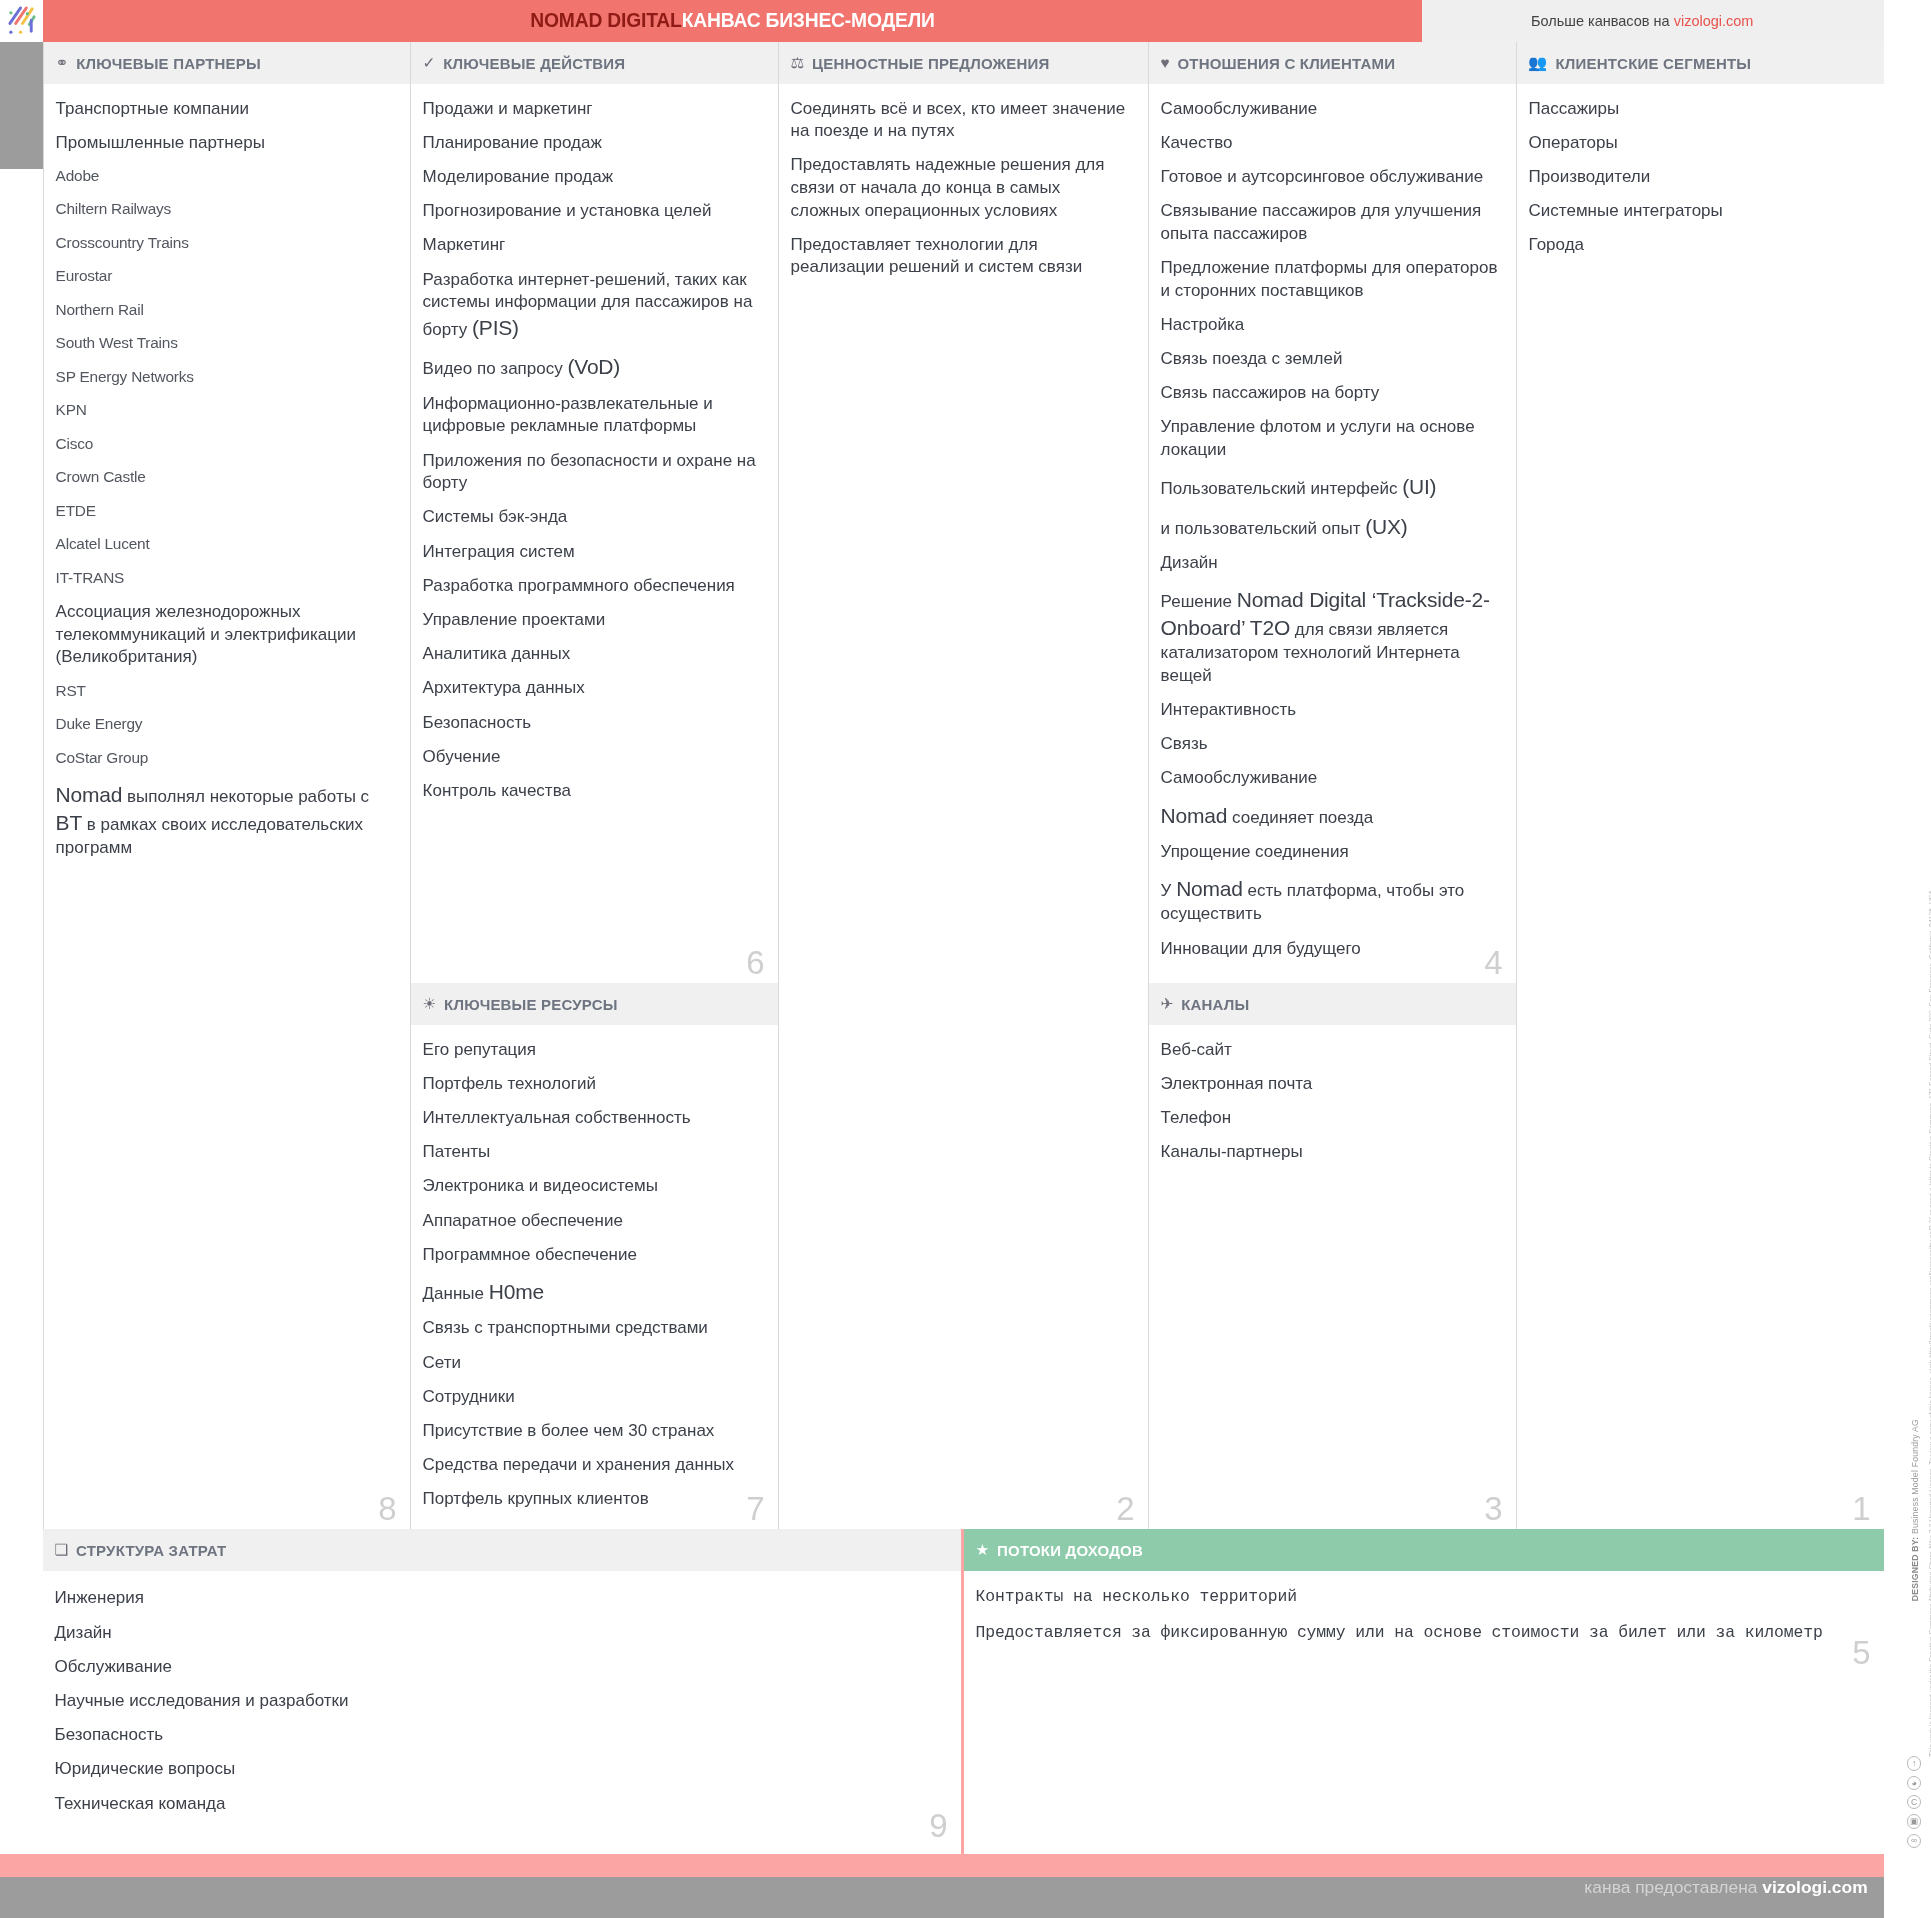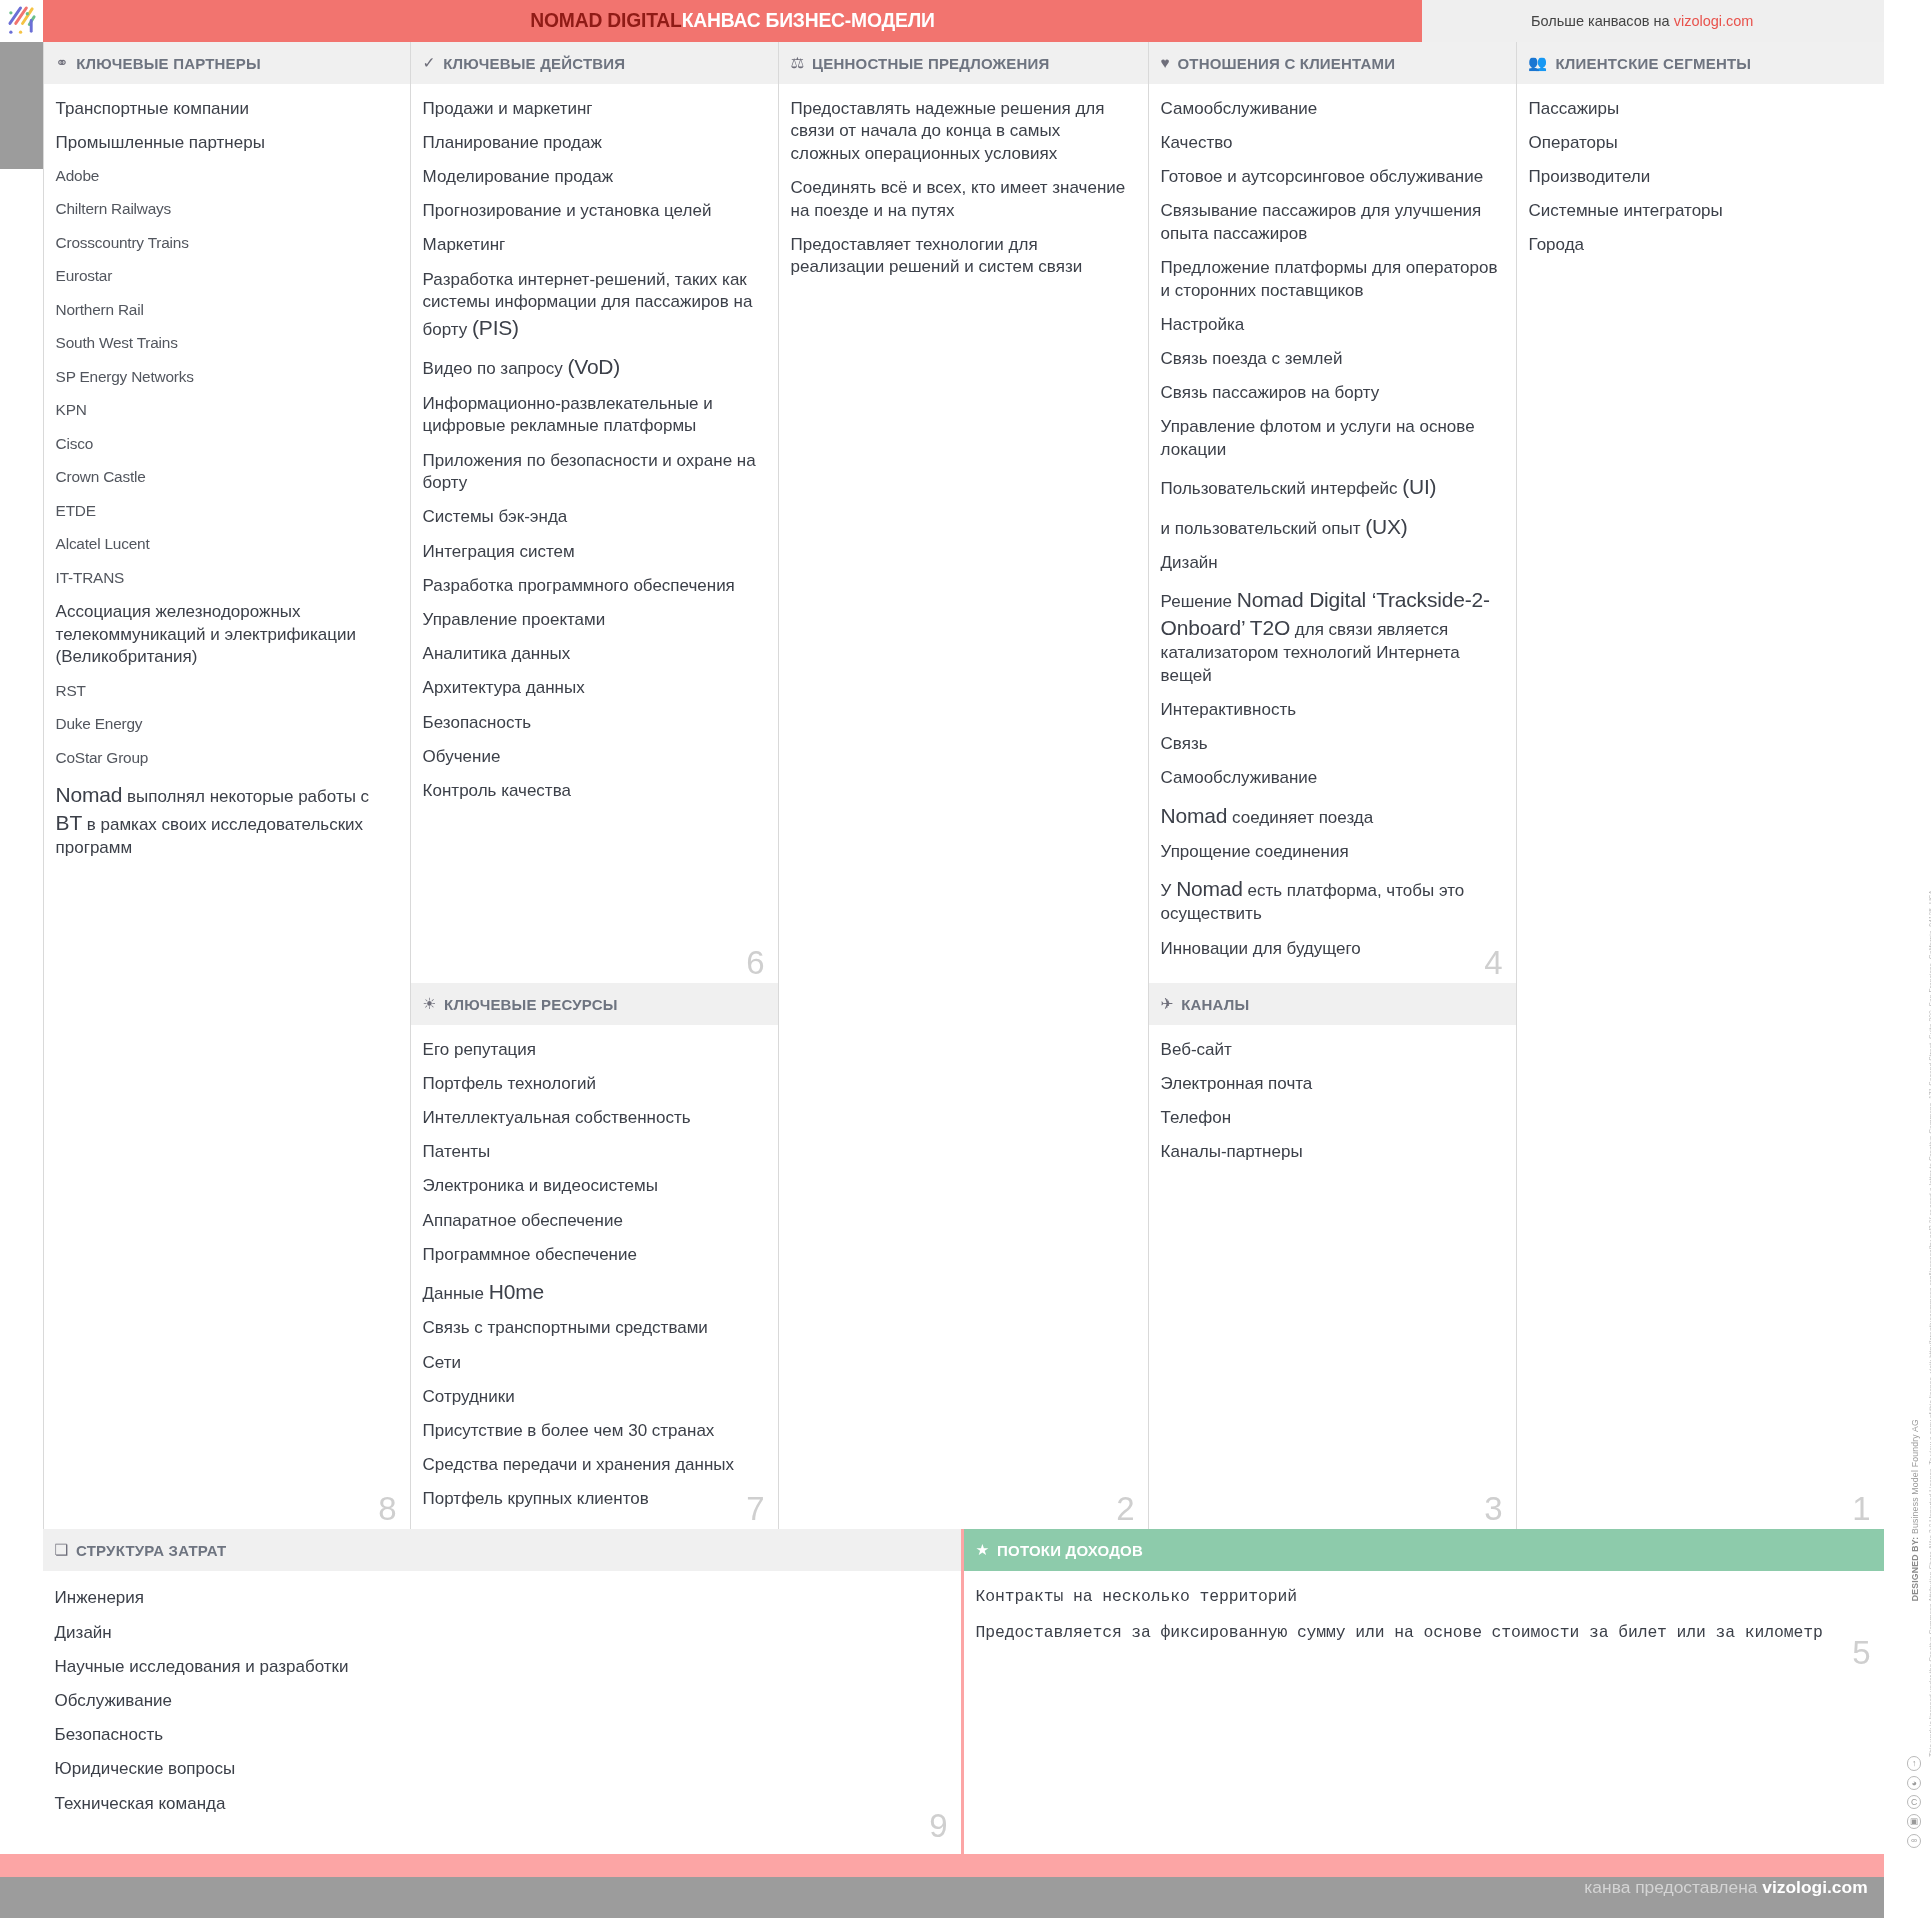--- a/index.html
+++ b/index.html
@@ -362,22 +362,22 @@
       </div>
       <div class="corner-num">7</div>
     </div>
 
     <div class="block" style="left:778px; top:0; width:370px; height:1487px;">
       <div class="block-head">
         <span class="head-icon">⚖</span>
         <span class="head-label">ЦЕННОСТНЫЕ ПРЕДЛОЖЕНИЯ</span>
       </div>
       <div class="block-body">
+        <div class="item">Соединять всё и всех, кто имеет значение на поезде и на путях</div>
         <div class="item">Предоставлять надежные решения для связи от начала до конца в самых сложных операционных условиях</div>
-        <div class="item">Соединять всё и всех, кто имеет значение на поезде и на путях</div>
         <div class="item">Предоставляет технологии для реализации решений и систем связи</div>
       </div>
       <div class="corner-num">2</div>
     </div>
 
     <div class="block" style="left:1148px; top:0; width:368px; height:941px;">
       <div class="block-head">
         <span class="head-icon">♥</span>
         <span class="head-label">ОТНОШЕНИЯ С КЛИЕНТАМИ</span>
       </div>
@@ -440,22 +440,22 @@
     <div class="bottom-left-strip"></div>
 
     <div class="cost-block">
       <div class="cost-head">
         <span class="head-icon">❏</span>
         <span class="head-label">СТРУКТУРА ЗАТРАТ</span>
       </div>
       <div class="bottom-body">
         <div class="bottom-item">Инженерия</div>
         <div class="bottom-item">Дизайн</div>
+        <div class="bottom-item">Обслуживание</div>
         <div class="bottom-item">Научные исследования и разработки</div>
-        <div class="bottom-item">Обслуживание</div>
         <div class="bottom-item">Безопасность</div>
         <div class="bottom-item">Юридические вопросы</div>
         <div class="bottom-item">Техническая команда</div>
         <div class="corner-num" style="bottom:-27px;">9</div>
       </div>
     </div>
 
     <div class="rev-block">
       <div class="rev-head">
         <span class="head-icon">★</span>

